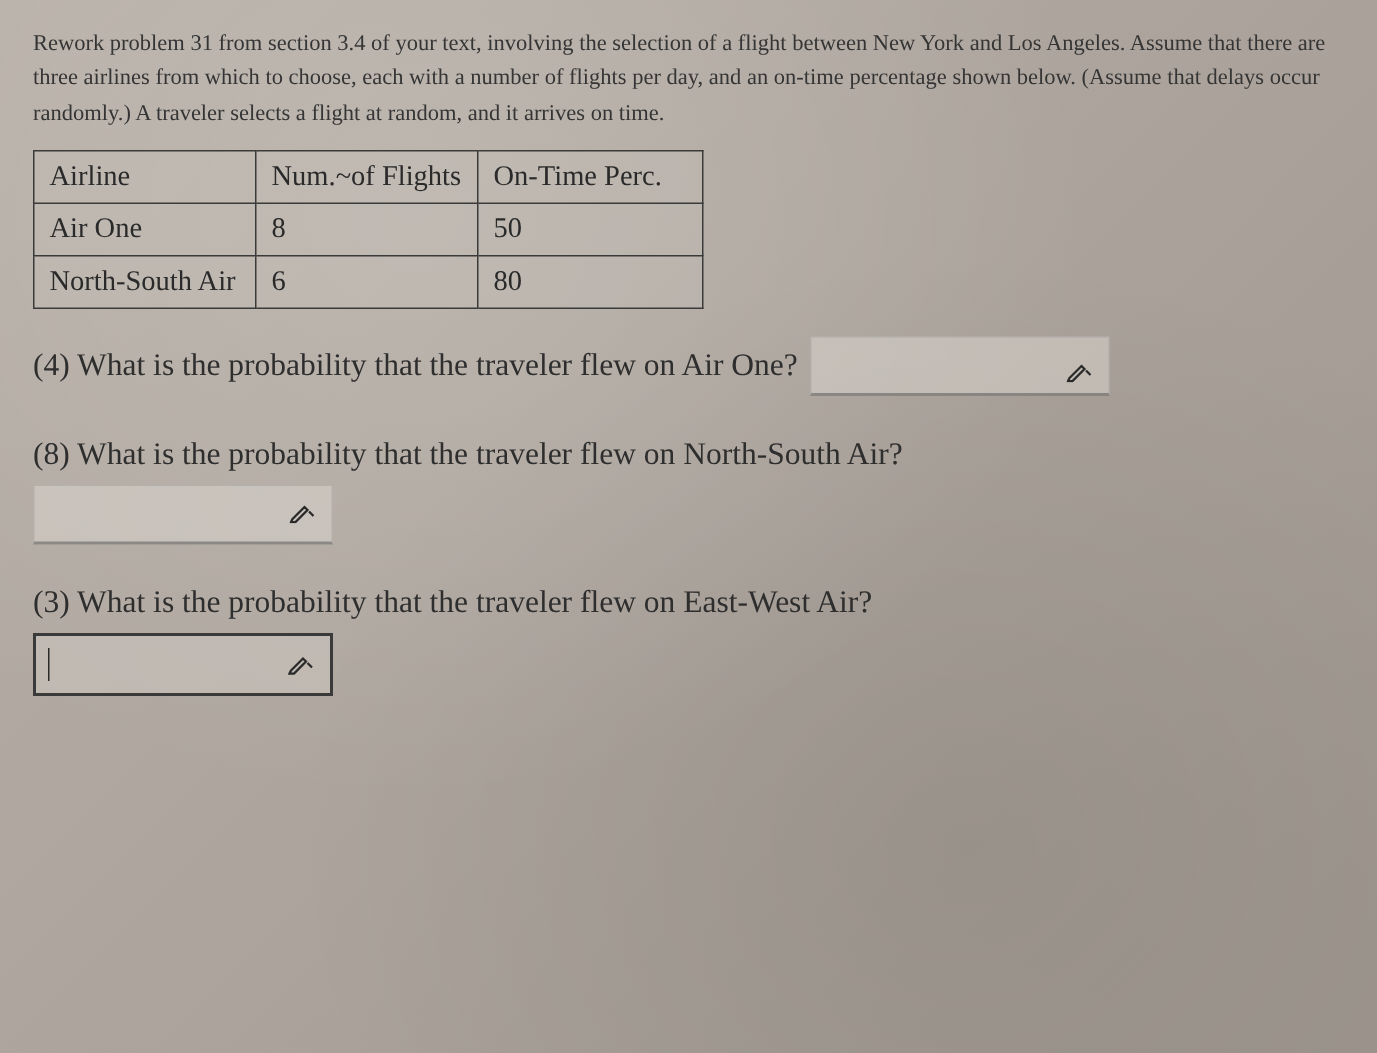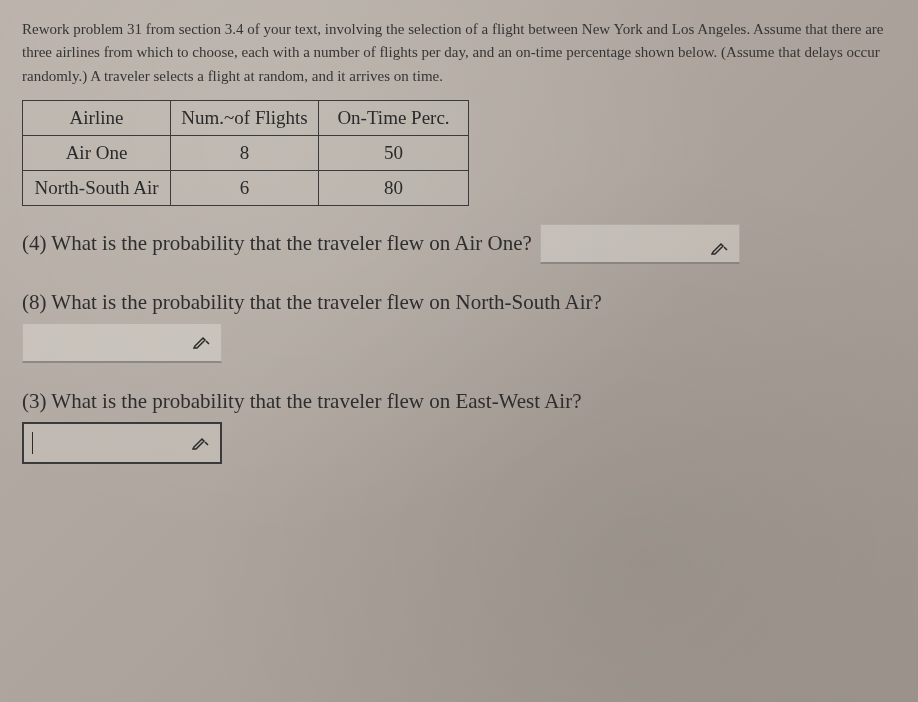--- a/index.html
+++ b/index.html
@@ -41,21 +41,20 @@
     table {
       border-collapse: collapse;
       margin-top: 6px;
       margin-bottom: 16px;
       background: rgba(200,195,188,0.3);
     }
     td, th {
       border: 1px solid #3a3a3a;
       padding: 6px 10px;
       font-size: 19px;
-      text-align: center;
       font-weight: normal;
       color: #2a2a2a;
     }
     td:first-child, th:first-child {
       width: 148px;
     }
     td:nth-child(2), th:nth-child(2) {
       width: 148px;
     }
     td:nth-child(3), th:nth-child(3) {

